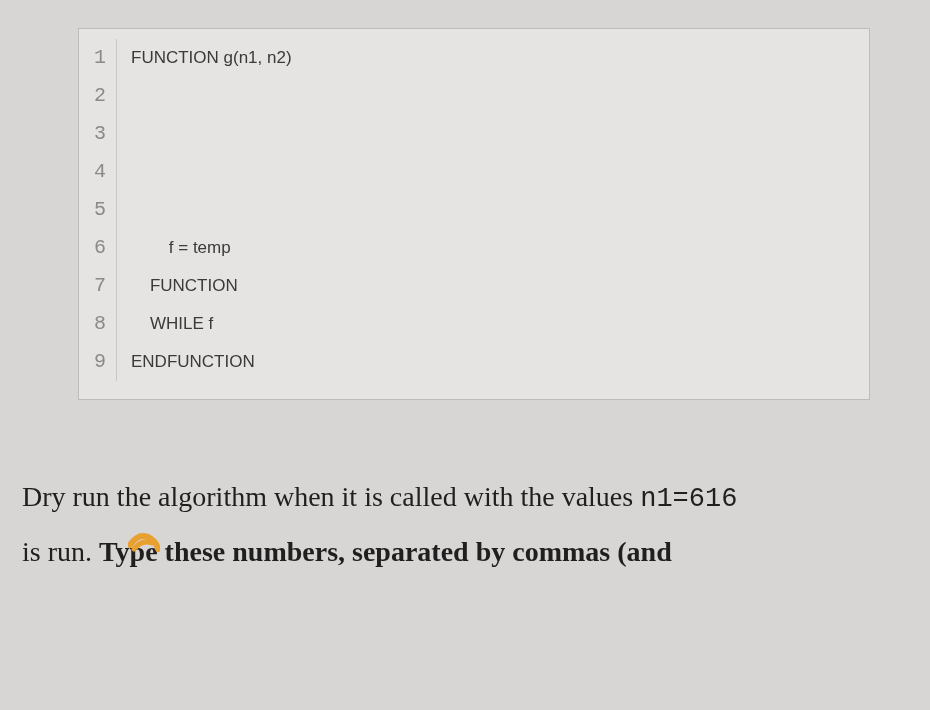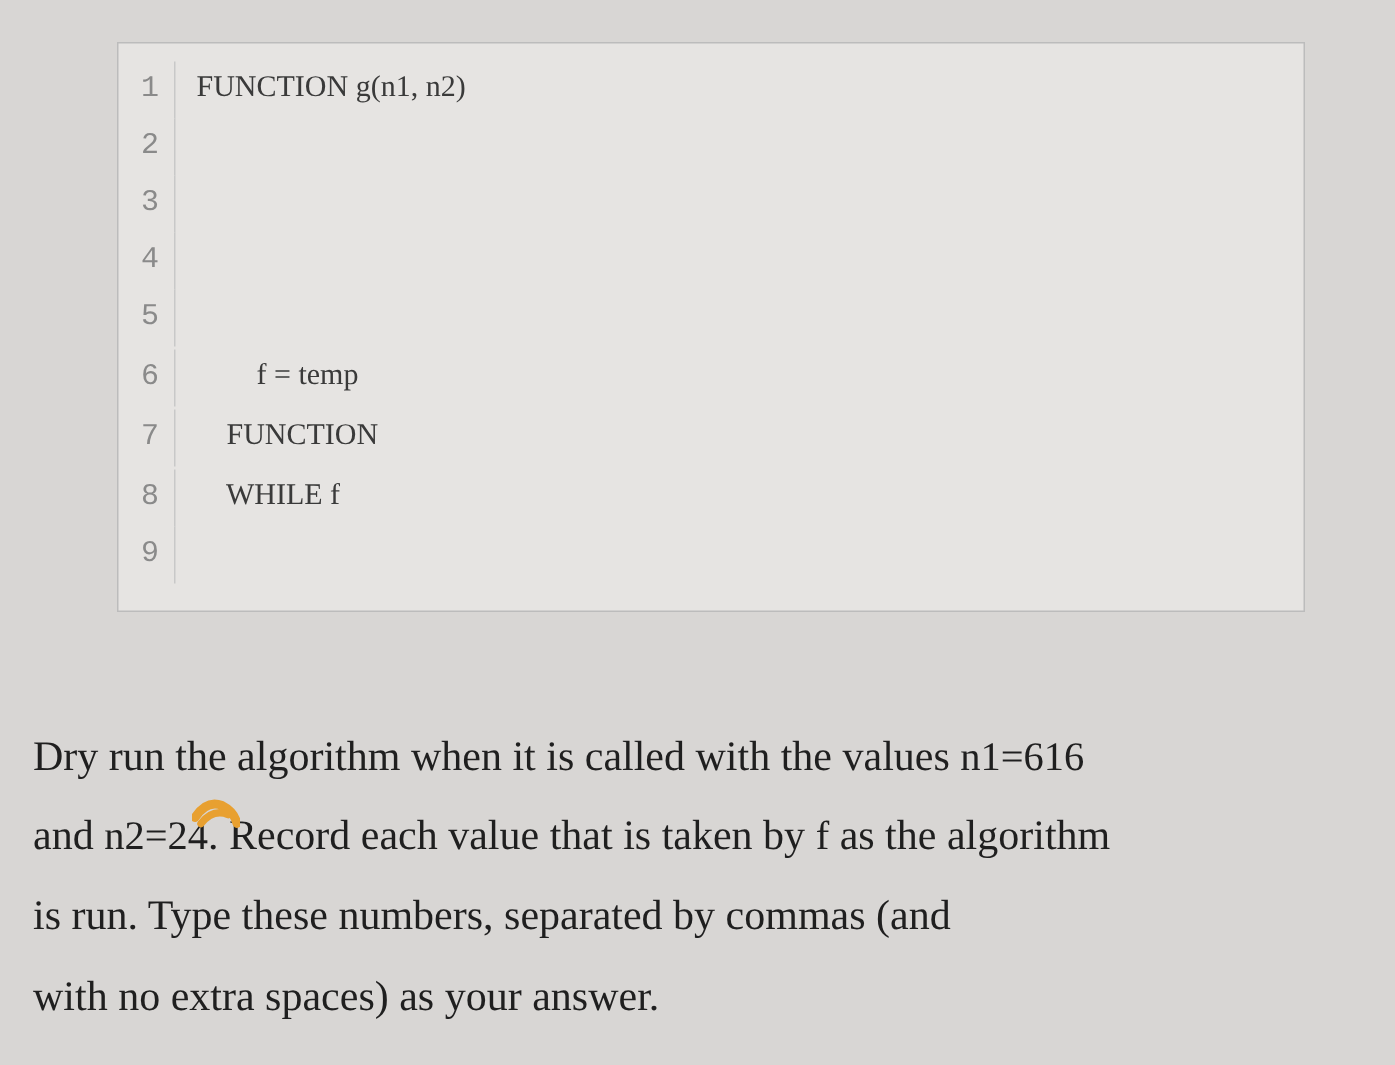--- a/index.html
+++ b/index.html
@@ -33,34 +33,34 @@
     text-align: right;
     padding-right: 10px;
     font-family: 'Consolas', 'Courier New', monospace;
     font-size: 20px;
     color: #8a8a8a;
     border-right: 1px solid #c8c8c8;
     user-select: none;
   }
   .code {
     padding-left: 14px;
-    font-family: Liberation Serif, serif;
-    font-size: 20px;
+    font-family: Liberation Sans, sans-serif;
+    font-size: 17px;
     color: #3a3a3a;
     white-space: pre;
   }
   .question {
     margin: 70px 22px 0 22px;
     font-size: 28px;
     line-height: 1.9;
     color: #1f1f1f;
     font-weight: 400;
   }
-  .question .bold { font-weight: 400; }
-  .mono { font-family: Liberation Serif, serif; font-size: 27px; }
+  .question .bold { font-weight: 700; }
+  .mono { font-family: Liberation Mono, monospace; font-size: 27px; }
   .highlight-stroke {
     position: absolute;
     left: 128px;
     top: 529px;
     width: 32px;
     height: 24px;
     pointer-events: none;
   }
   .highlight-stroke svg { width: 100%; height: 100%; }
 </style>
@@ -93,35 +93,30 @@
     <div class="code-row">
       <div class="lineno">7</div>
       <div class="code">    FUNCTION</div>
     </div>
     <div class="code-row">
       <div class="lineno">8</div>
       <div class="code">    WHILE f</div>
     </div>
     <div class="code-row">
       <div class="lineno">9</div>
+      <div class="code">ENDFUNCTION</div>
     </div>
   </div>
 
   <div class="question">
     <div>
       <span>Dry run the algorithm when it is called with the values </span><span class="mono">n1=616</span>
     </div>
     <div>
-      <span>and </span><span class="mono">n2=24</span><span>. Record each value that is taken by </span><span class="mono">f</span><span> as the algorithm</span>
-    </div>
-    <div>
       <span>is run. </span><span class="bold">Type these numbers, separated by commas (and</span>
-    </div>
-    <div>
-      <span class="bold">with no extra spaces) as your answer.</span>
     </div>
   </div>
 
   <div class="highlight-stroke">
     <svg viewBox="0 0 32 24">
       <path d="M2 16 Q10 4 20 8 Q28 12 30 20" stroke="#e8a030" stroke-width="6" fill="none" stroke-linecap="round"></path>
       <path d="M6 20 Q14 10 24 14" stroke="#e8a030" stroke-width="5" fill="none" stroke-linecap="round"></path>
     </svg>
   </div>
 

